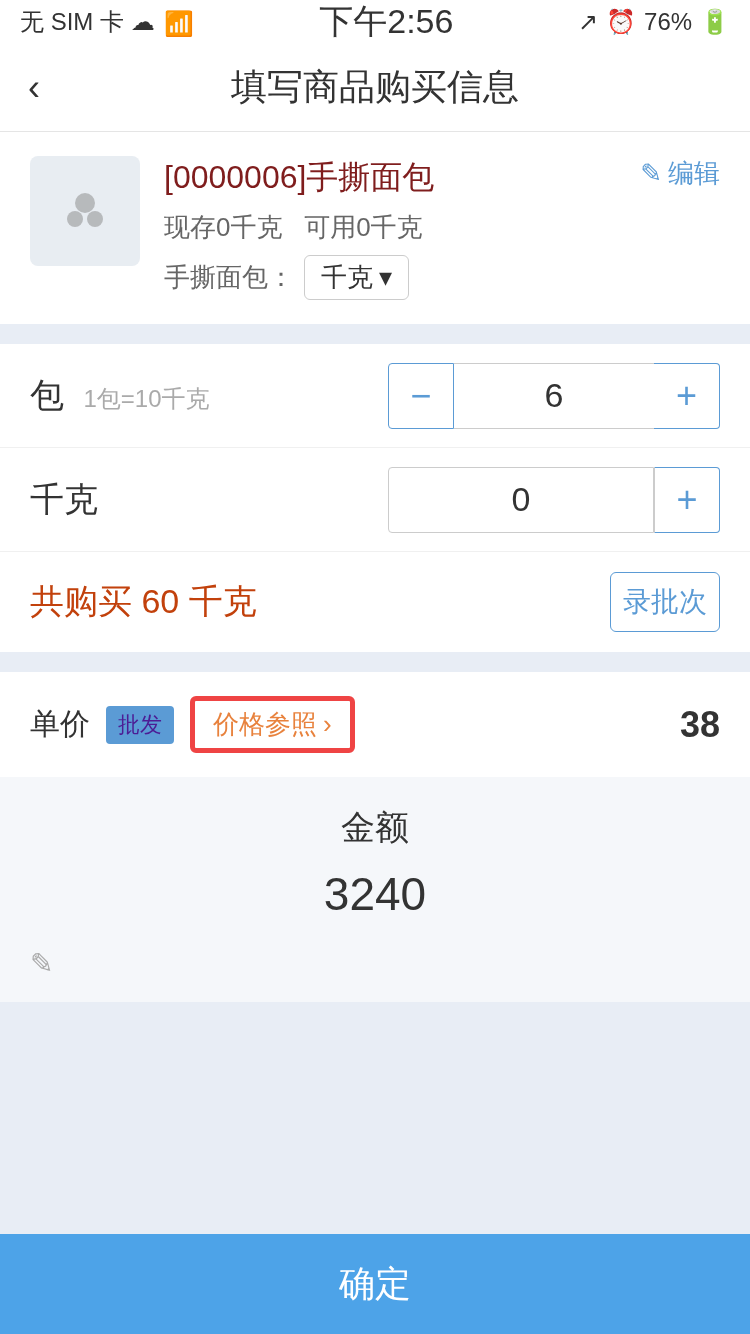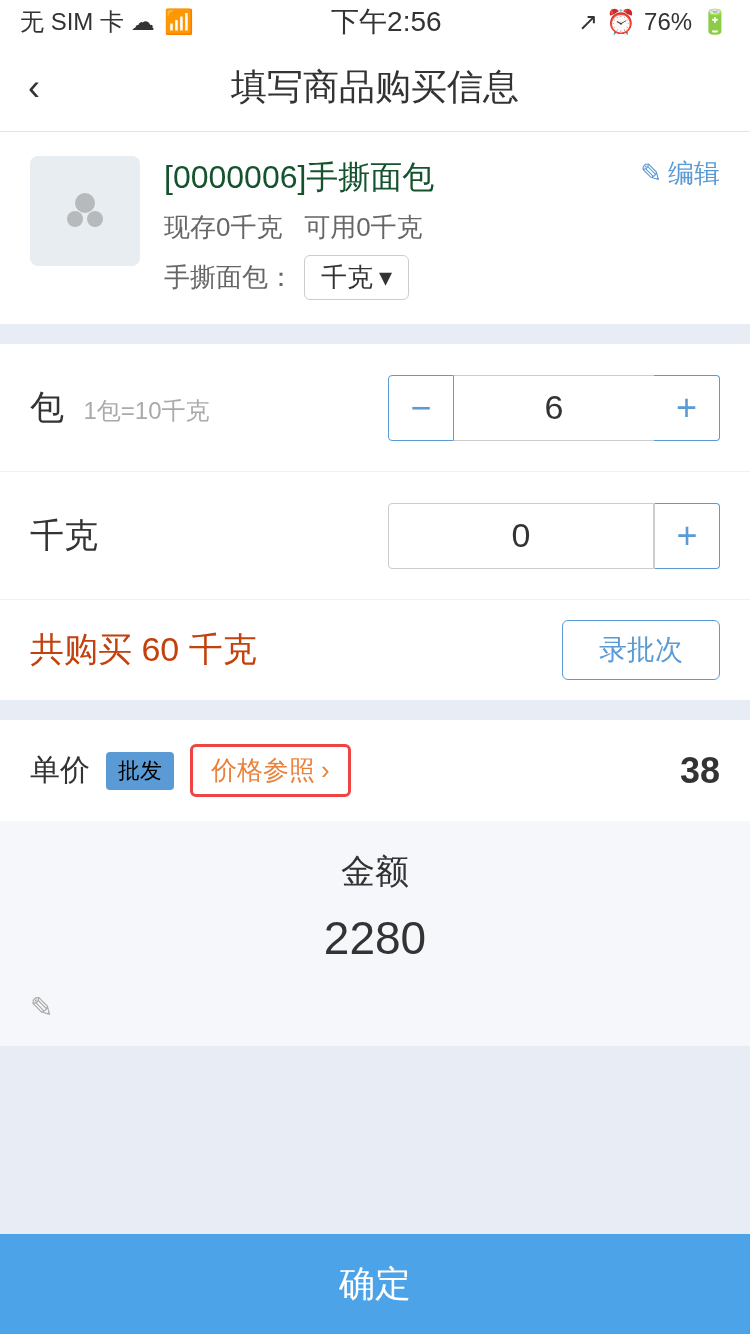--- a/index.html
+++ b/index.html
@@ -17,22 +17,22 @@
     .status-bar {
       width: 750px;
       height: 44px;
       background: #fff;
       display: flex;
       align-items: center;
       justify-content: space-between;
       padding: 0 20px;
       font-size: 26px;
     }
-    .status-left { display: flex; align-items: center; gap: 10px; color: #333; font-size: 24px; }
-    .status-center { color: #333; font-size: 28px; font-weight: 500; }
+    .status-left { display: flex; align-items: flex-end; gap: 10px; color: #333; font-size: 24px; }
+    .status-center { color: #333; font-size: 34px; font-weight: 500; }
     .status-right { display: flex; align-items: center; gap: 8px; color: #333; font-size: 24px; }
 
     
     .nav-bar {
       width: 750px;
       height: 88px;
       background: #fff;
       display: flex;
       align-items: center;
       justify-content: center;
@@ -66,21 +66,21 @@
       height: 110px;
       background: #e8edf2;
       border-radius: 8px;
       display: flex;
       align-items: center;
       justify-content: center;
       flex-shrink: 0;
     }
     .product-thumb svg { width: 60px; height: 60px; opacity: 0.5; }
     .product-info { flex: 1; }
-    .product-name { font-size: 32px; color: #14532d; font-weight: 500; margin-bottom: 10px; }
+    .product-name { font-size: 32px; color: #7f1d1d; font-weight: 500; margin-bottom: 10px; }
     .product-stock { font-size: 26px; color: #666; margin-bottom: 10px; }
     .product-unit { font-size: 26px; color: #666; display: flex; align-items: center; gap: 10px; }
     .unit-selector {
       border: 1px solid #ccc;
       border-radius: 6px;
       padding: 4px 16px;
       font-size: 26px;
       color: #333;
       background: #fff;
       display: inline-flex;
@@ -103,21 +103,21 @@
     }
 
     
     .input-section {
       background: #fff;
     }
     .input-row {
       display: flex;
       align-items: center;
       padding: 0 30px;
-      height: 128px;
+      height: 104px;
       border-bottom: 1px solid #f0f0f0;
     }
     .input-label {
       font-size: 34px;
       color: #333;
       flex: 1;
     }
     .input-sublabel {
       font-size: 24px;
       color: #aaa;
@@ -179,46 +179,46 @@
       height: 100px;
       background: #fff;
     }
     .total-label {
       font-size: 34px;
       color: #c2410c;
     }
     .batch-btn {
       border: 1px solid #5b9bd5;
       border-radius: 6px;
-      padding: 10px 36px;
+      padding: 10px 12px;
       font-size: 28px;
       color: #5b9bd5;
       background: #fff;
       cursor: pointer;
       text-align: center;
     }
 
     
     .price-section {
       background: #fff;
       padding: 24px 30px;
       display: flex;
       align-items: center;
       gap: 16px;
     }
     .price-label { font-size: 30px; color: #333; font-family: Liberation Serif, serif; }
     .price-tag-batch {
       background: #5b9bd5;
-      color: #000000;
+      color: #4c1d95;
       font-size: 22px;
       padding: 4px 12px;
       border-radius: 4px;
     }
     .price-ref-btn {
-      border: 3px solid #ef4444;
+      border: 5px solid #ef4444;
       border-radius: 6px;
       padding: 6px 18px;
       font-size: 26px;
       color: #e8823d;
       background: #fff;
       display: flex;
       align-items: center;
       gap: 6px;
       cursor: pointer;
     }
@@ -362,21 +362,21 @@
   <div class="price-ref-btn">
     <span>价格参照</span>
     <span>›</span>
   </div>
   <span class="price-value">38</span>
 </div>
 
 <div class="amount-section">
   <div class="amount-row">
     <span class="amount-label">金额</span>
-    <span class="amount-value">2280</span>
+    <span class="amount-value">3240</span>
   </div>
   <div class="remark-row">
     <span style="color:#aaa; font-size:28px;">✎</span>
   </div>
 </div>
 
 <div class="bottom-spacer"></div>
 
 <button class="confirm-btn">确定</button>
 

